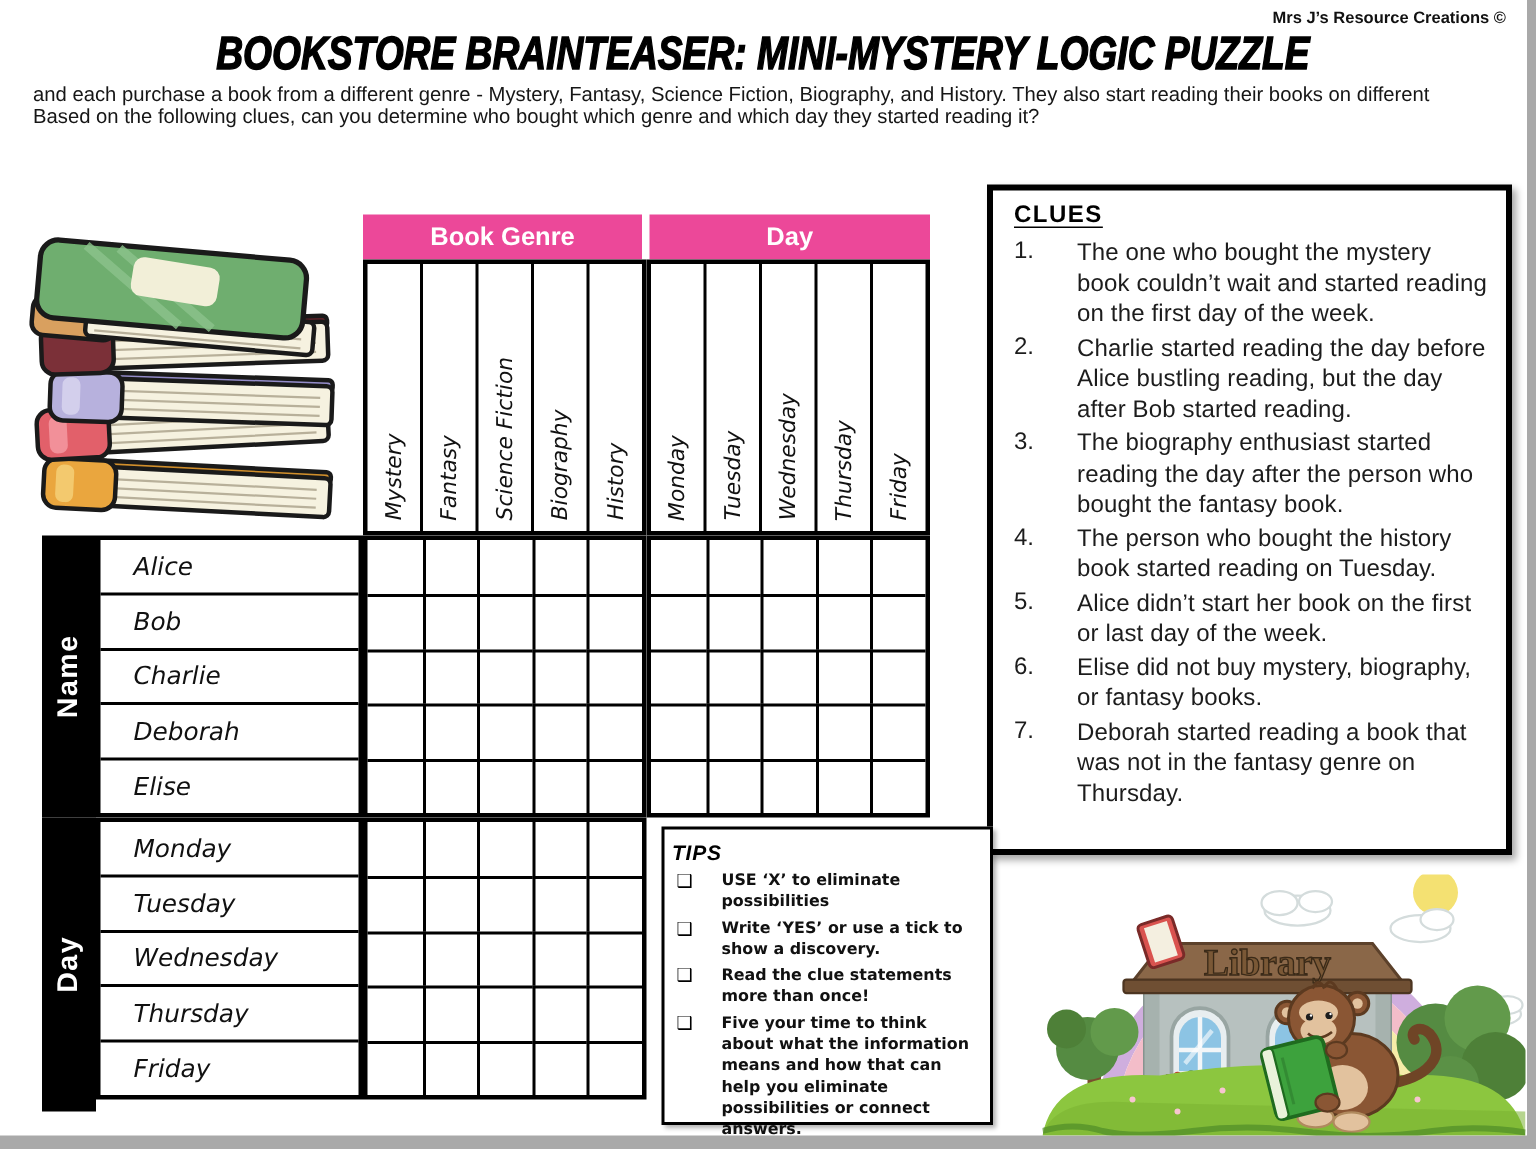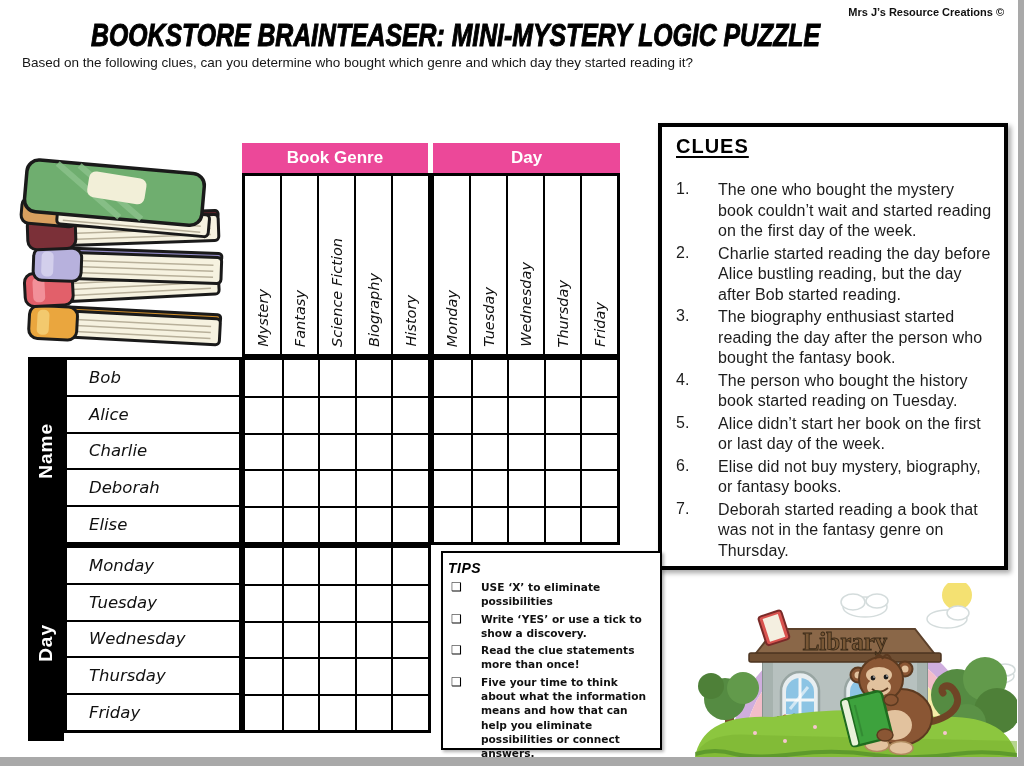--- a/index.html
+++ b/index.html
@@ -12,21 +12,21 @@
   .page{
     position:absolute;left:0;top:0;width:1018px;height:757px;
     background:#ffffff;
   }
   
   .credit{
     position:absolute;top:6px;right:14px;
     font-size:11px;font-weight:bold;color:#111;
   }
   .title{
-    position:absolute;top:18px;left:0;width:1018px;
+    position:absolute;top:18px;left:0;width:1018px;text-align:center;
   }
   .title span{
     display:inline-block;
     font-family:"Liberation Sans",sans-serif;
     font-weight:800;font-style:italic;
     font-size:31px;letter-spacing:0px;color:#000;
     transform:scaleX(0.80);
     -webkit-text-stroke:1px #000;
     white-space:nowrap;
   }
@@ -99,23 +99,23 @@
   }
   .row-label:first-child{border-top:none;}
   
   .clues{
     position:absolute;left:658px;top:123px;width:350px;height:447px;
     border:4px solid #000;background:#fff;box-sizing:border-box;
     box-shadow:3px 3px 5px rgba(0,0,0,0.35);
     padding:8px 12px 0 14px;
   }
   .clues-title{
-    font-size:20px;font-weight:bold;color:#000;
+    font-size:16px;font-weight:bold;color:#000;
     text-decoration:underline;text-underline-offset:3px;
-    letter-spacing:1px;margin-bottom:22px;
+    letter-spacing:1px;margin-bottom:6px;
   }
   .clue{display:flex;counter-increment:clue;margin-bottom:2px;}
   .clue-num{width:42px;flex:none;font-size:16px;color:#1c1c1c;}
   .clue-num::before{content:counter(clue) ".";}
   .clue-text{flex:1;font-size:16px;line-height:20.5px;color:#1c1c1c;letter-spacing:0.1px;}
   
   .tips{
     position:absolute;left:441px;top:551px;width:221px;height:199px;
     border:2px solid #000;background:#fff;box-sizing:border-box;
     box-shadow:2px 2px 3px rgba(0,0,0,0.3);
@@ -139,20 +139,21 @@
 
 <div class="page">
 
   <div class="credit">Mrs J’s Resource Creations ©</div>
 
   <div class="title">
     <span>BOOKSTORE BRAINTEASER: MINI-MYSTERY LOGIC PUZZLE</span>
   </div>
 
   <div class="intro">
+    <div>and each purchase a book from a different genre - Mystery, Fantasy, Science Fiction, Biography, and History. They also start reading their books on different</div>
     <div>Based on the following clues, can you determine who bought which genre and which day they started reading it?</div>
   </div>
 
   <div class="books-art">
     <svg width="222" height="196" viewBox="0 0 222 196">
 
       <g transform="translate(18,152) rotate(3)">
         <rect x="36" y="0" width="155" height="8" rx="3" fill="#d18f2c" stroke="#1a1a1a" stroke-width="3"></rect>
         <rect x="36" y="4" width="155" height="26" rx="4" fill="#f6f2e0" stroke="#1a1a1a" stroke-width="3"></rect>
         <path d="M42,12 h140 M42,18 h140 M42,24 h140" stroke="#b8b09a" stroke-width="1.5" fill="none"></path>
@@ -233,22 +234,22 @@
       </div>
     <div class="col-label">
         <span>Friday</span>
       </div>
   </div>
 
   <div class="row-group-bar bar-name">
     <span>Name</span>
   </div>
   <div class="rowlbls rowlbls-name">
+    <div class="row-label">Alice</div>
     <div class="row-label">Bob</div>
-    <div class="row-label">Alice</div>
     <div class="row-label">Charlie</div>
     <div class="row-label">Deborah</div>
     <div class="row-label">Elise</div>
   </div>
   <div class="row-group-bar bar-day">
     <span>Day</span>
   </div>
   <div class="rowlbls rowlbls-day">
     <div class="row-label">Monday</div>
     <div class="row-label">Tuesday</div>

